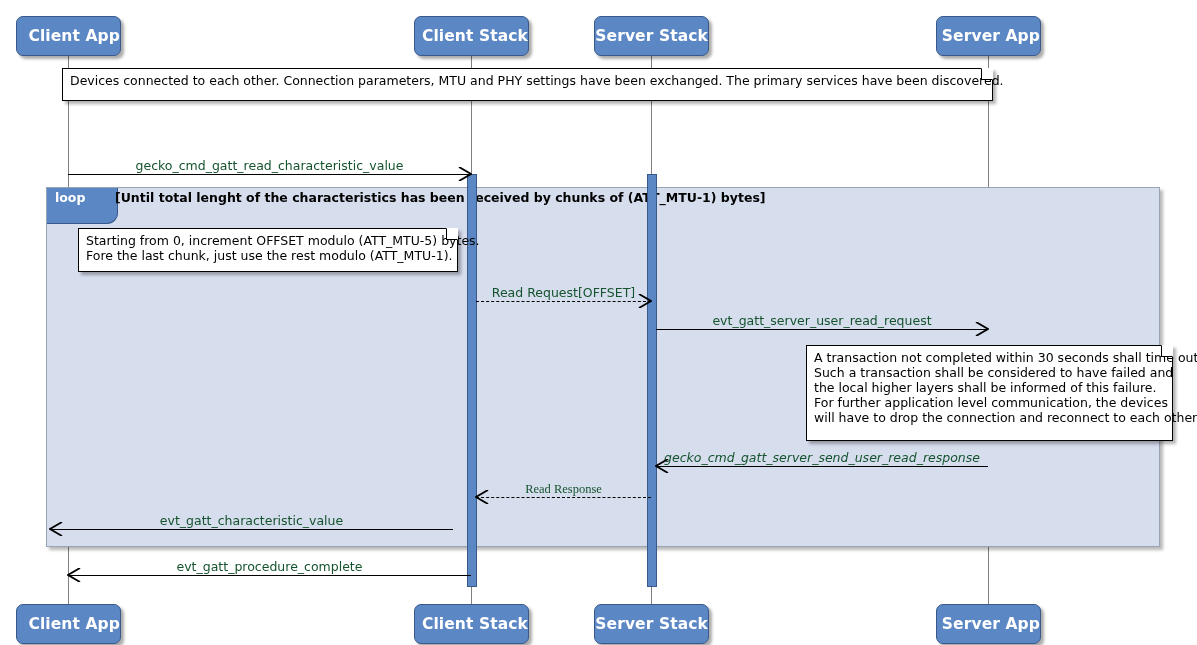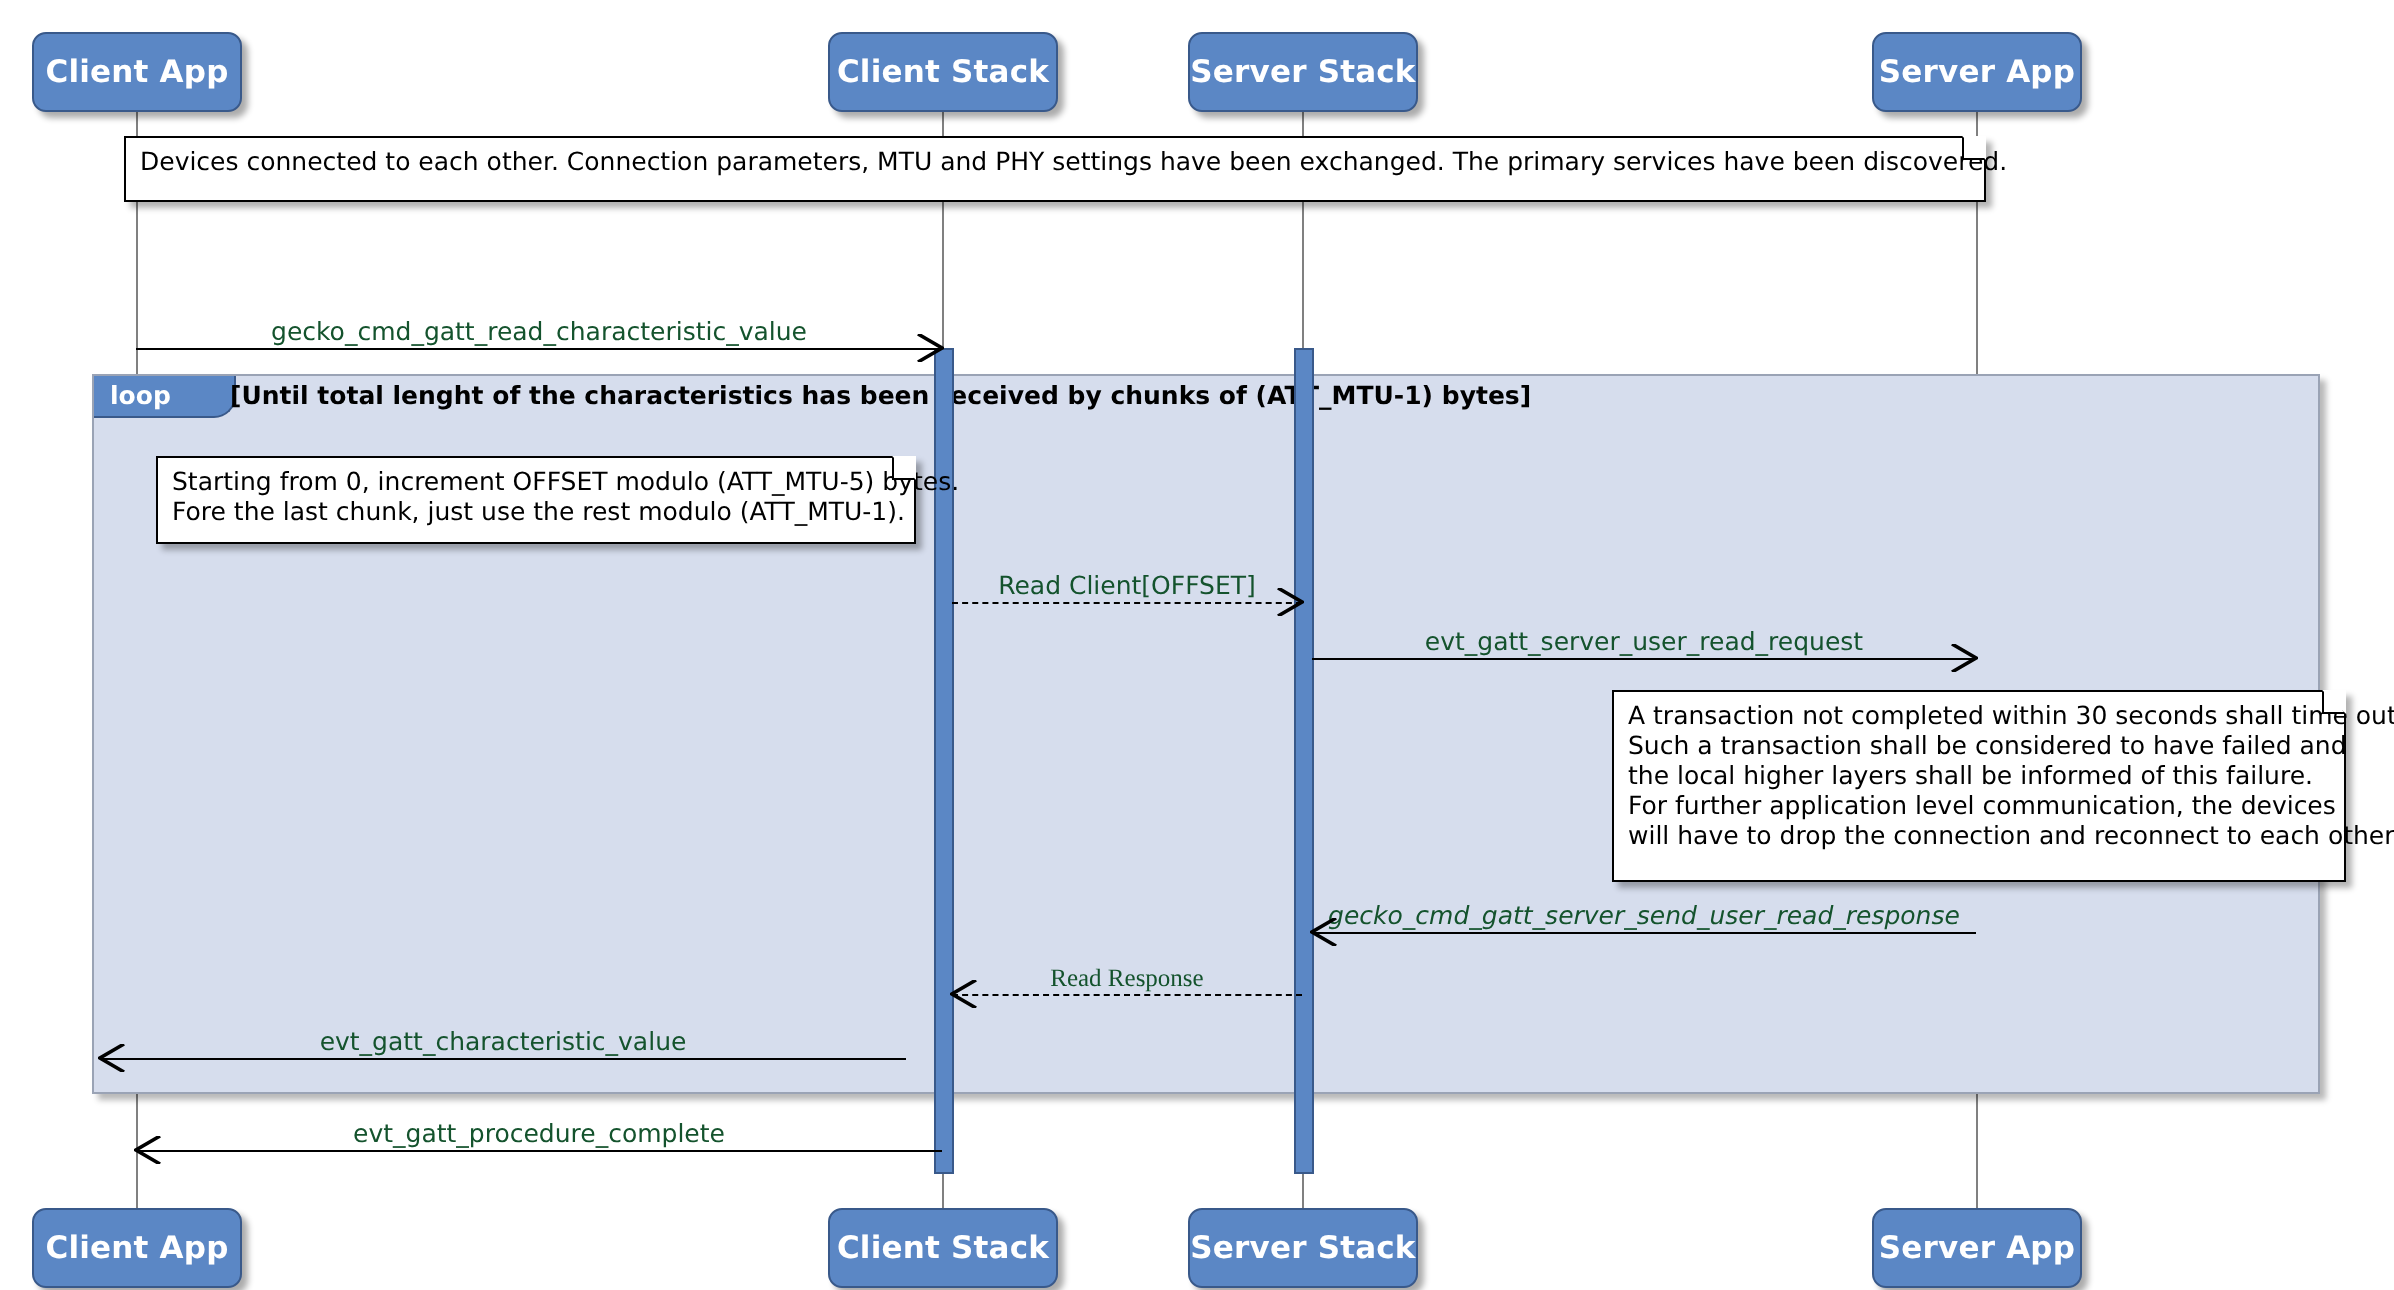--- a/index.html
+++ b/index.html
@@ -27,21 +27,21 @@
   
   .actor{
     position:absolute;
     height:40px;
     border-radius:7px;
     background:#5b87c5;
     border:1px solid #39598a;
     box-shadow:3px 3px 3px rgba(0,0,0,.33);
     display:flex;
     align-items:center;
-    justify-content:center;
+    justify-content:flex-end;
     color:#ffffff;
     font-weight:bold;
     font-size:15.5px;
     letter-spacing:.1px;
     box-sizing:border-box;
     z-index:30;
   }
 
   
   .frame{
@@ -49,21 +49,21 @@
     background:#d6dded;
     border:1px solid #9aa3b5;
     box-shadow:3px 3px 3px rgba(0,0,0,.28);
     box-sizing:border-box;
     z-index:5;
   }
   .frame-tab{
     position:absolute;
     left:0;
     top:0;
-    height:21px;
+    height:36px;
     padding:0 32px 0 8px;
     background:#5b87c5;
     border-right:1px solid #39598a;
     border-bottom:1px solid #39598a;
     border-bottom-right-radius:11px;
     color:#ffffff;
     font-weight:bold;
     font-size:12.5px;
     line-height:20px;
     box-sizing:border-box;
@@ -179,21 +179,21 @@
       <div class="line"></div>
       <div class="label">gecko_cmd_gatt_read_characteristic_value</div>
       <div class="arrowhead" style="left: 390px;">
         <svg width="14" height="14" viewBox="0 0 14 14">
           <path d="M1 0 L13 7 L1 14" fill="none" stroke="#000" stroke-width="1.8"></path>
         </svg>
       </div>
     </div>
     <div class="msg dashed" style="left: 476px; top: 301px; width: 175px; height: 1px;">
       <div class="line"></div>
-      <div class="label">Read Client[OFFSET]</div>
+      <div class="label">Read Request[OFFSET]</div>
       <div class="arrowhead" style="left: 162px;">
         <svg width="14" height="14" viewBox="0 0 14 14">
           <path d="M1 0 L13 7 L1 14" fill="none" stroke="#000" stroke-width="1.8"></path>
         </svg>
       </div>
     </div>
     <div class="msg" style="left: 656px; top: 329px; width: 332px; height: 1px;">
       <div class="line"></div>
       <div class="label">evt_gatt_server_user_read_request</div>
       <div class="arrowhead" style="left: 319px;">

